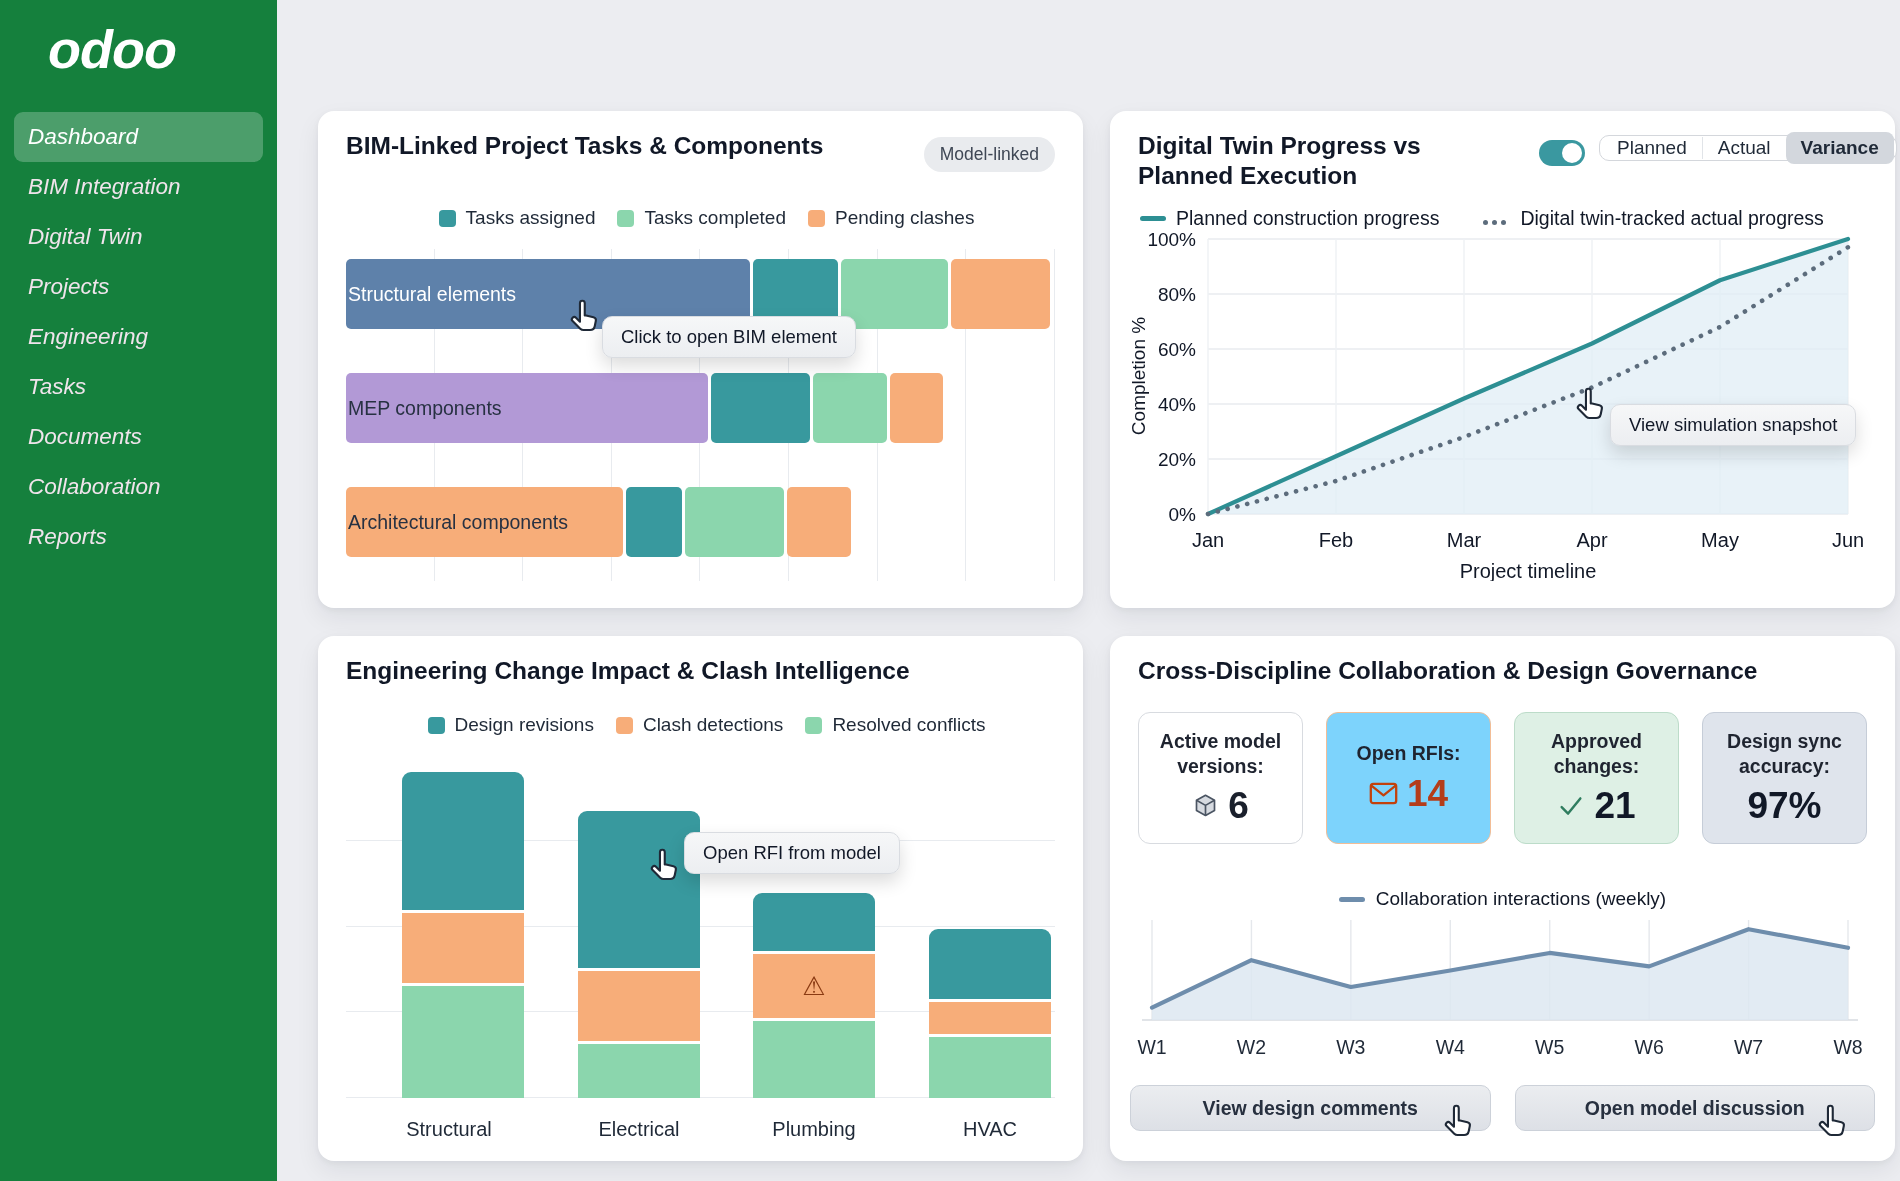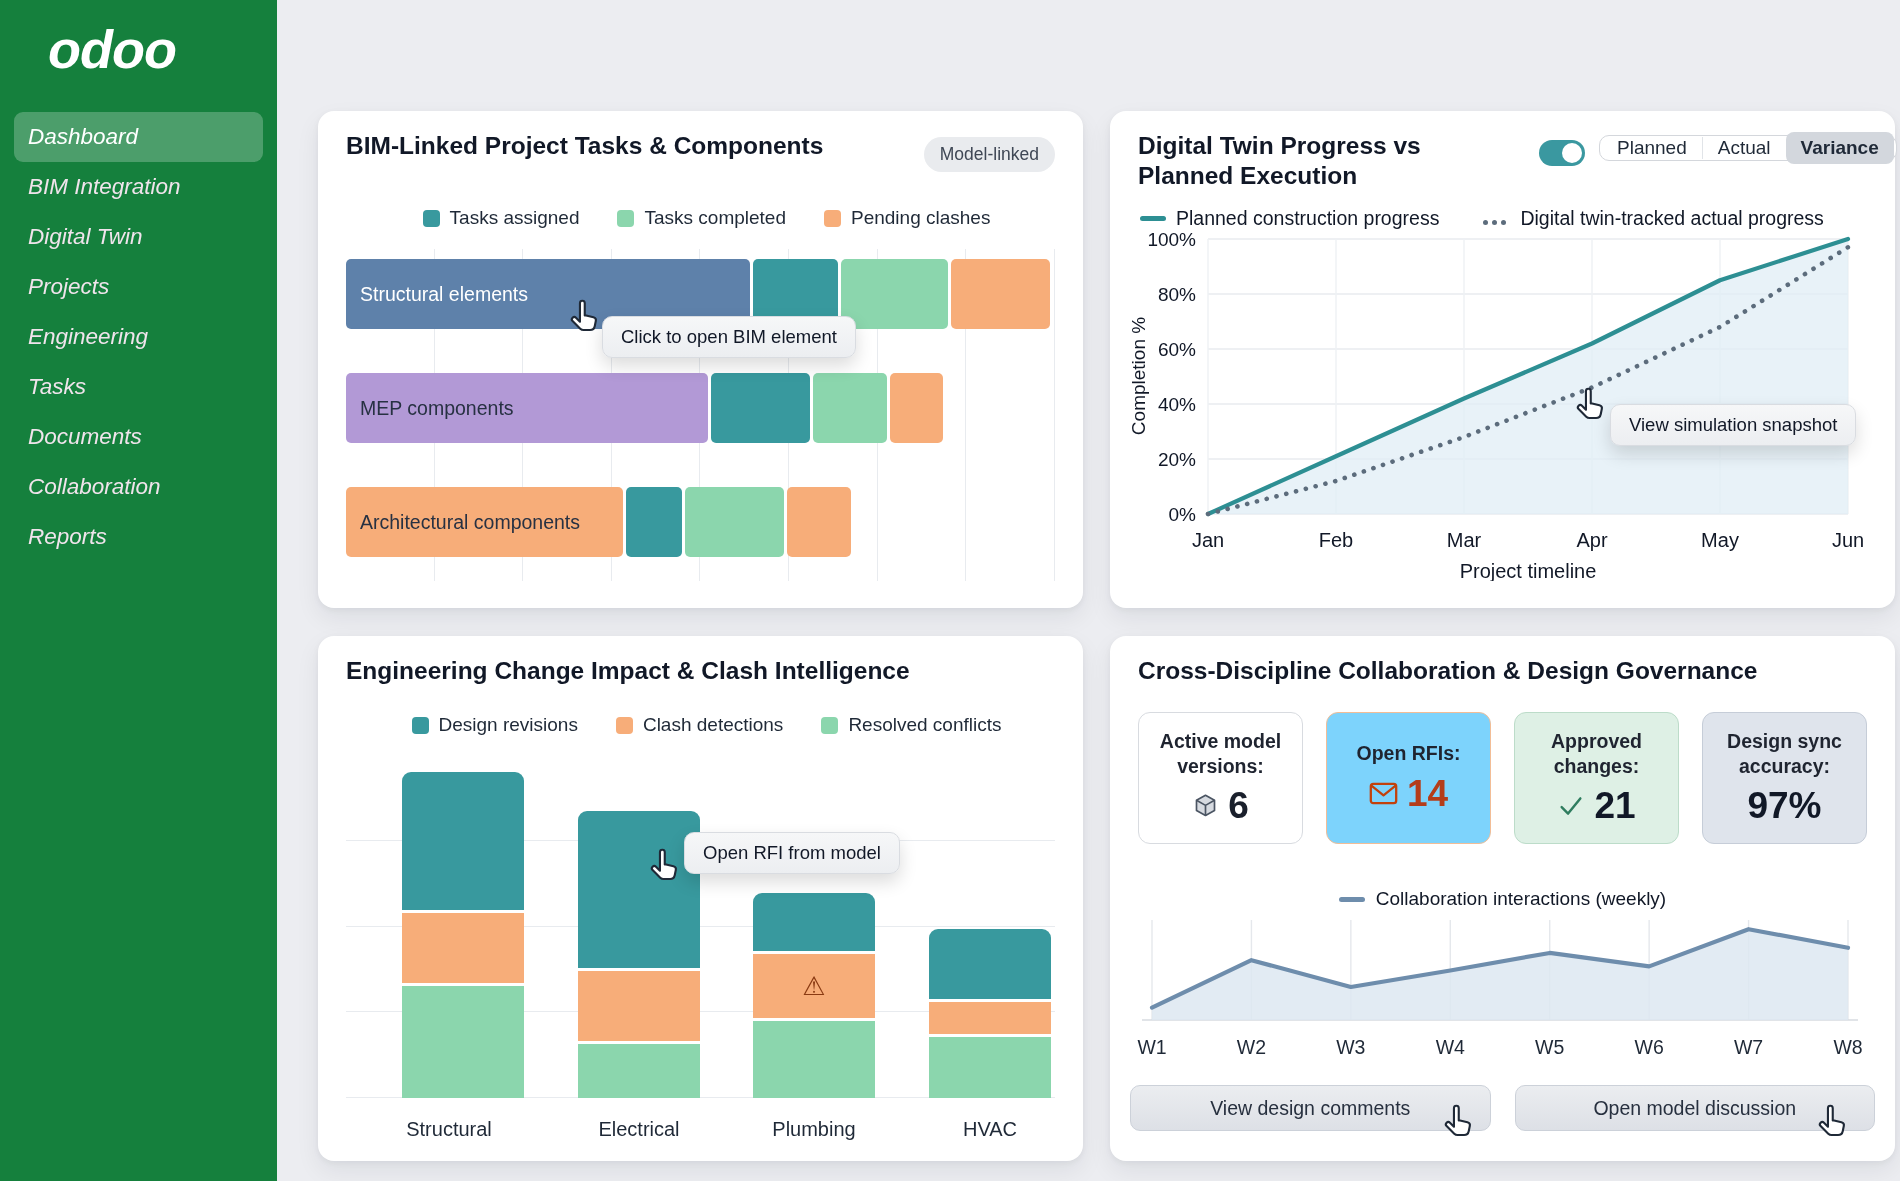--- a/index.html
+++ b/index.html
@@ -18,30 +18,30 @@
         box-shadow:0 10px 24px rgba(17,24,39,.07),0 2px 6px rgba(17,24,39,.05);}
   #card-bim{left:318px;top:111px;width:765px;height:497px;}
   #card-twin{left:1110px;top:111px;width:785px;height:497px;}
   #card-change{left:318px;top:636px;width:765px;height:525px;}
   #card-collab{left:1110px;top:636px;width:785px;height:525px;}
   .card-title{position:absolute;left:28px;top:20px;font-size:24.5px;font-weight:700;color:#111827;line-height:1.24;}
   
   .badge{position:absolute;right:28px;top:26px;background:#e9ebee;border-radius:999px;
          padding:7px 16px;font-size:17.5px;color:#3f4755;}
   
-  .legend{position:absolute;left:12px;right:0;display:flex;justify-content:center;gap:38px;align-items:center;}
+  .legend{position:absolute;left:12px;right:0;display:flex;justify-content:center;gap:22px;align-items:center;}
   .legend-item{display:flex;align-items:center;gap:10px;font-size:19px;color:#1f2937;}
   .swatch{width:17px;height:17px;border-radius:4px;}
   
   .hchart{position:absolute;left:28px;top:138px;width:709px;height:332px;
     background-image:repeating-linear-gradient(to right,transparent 0px,transparent 87.6px,#e8ebef 87.6px,#e8ebef 88.6px);}
   .hrow{position:absolute;left:0;height:70px;display:flex;width:100%;}
   .seg{height:100%;border-radius:5px;}
   .seg + .seg{margin-left:3px;}
-  .seg-base{display:flex;align-items:center;padding-left:14px;box-sizing:border-box;font-size:19.5px;}
+  .seg-base{display:flex;align-items:center;padding-left:2px;box-sizing:border-box;font-size:19.5px;}
   
   .tooltip{position:absolute;background:linear-gradient(#f6f7f8,#eceef1);border:1px solid #d9dce1;
      border-radius:10px;box-shadow:0 8px 18px rgba(0,0,0,.14);padding:9px 18px;font-size:18.5px;color:#111827;white-space:nowrap;z-index:5;}
   .cursor{position:absolute;width:36px;height:36px;z-index:6;}
   
   .toggle{position:absolute;width:46px;height:26px;border-radius:999px;background:#3a98a0;cursor:pointer;}
   .toggle .knob{position:absolute;right:3px;top:3px;width:20px;height:20px;border-radius:50%;background:#ffffff;}
   .segmented{position:absolute;display:flex;align-items:center;background:#ffffff;border:1.5px solid #d4d7dc;
      border-radius:10px;padding:2px;height:26px;box-sizing:border-box;}
   .segment{padding:0 15px;font-size:19px;color:#1f2937;line-height:32px;cursor:pointer;border-radius:8px;}
@@ -65,21 +65,21 @@
         display:flex;flex-direction:column;align-items:center;justify-content:center;padding:8px 10px;}
   .stat-label{font-size:19.5px;font-weight:700;color:#1f2430;text-align:center;line-height:1.3;}
   .stat-val{display:flex;align-items:center;gap:9px;margin-top:6px;}
   .stat-num{font-size:37px;font-weight:700;}
   .wk-legend{position:absolute;left:0;right:0;top:252px;display:flex;justify-content:center;align-items:center;gap:11px;
      font-size:19px;color:#111827;}
   .wk-labels{position:absolute;left:20px;top:400px;width:740px;height:24px;}
   .wk-labels span{position:absolute;transform:translateX(-50%);font-size:19.5px;color:#1f2937;}
   .btn-row{position:absolute;left:20px;right:20px;top:449px;display:flex;gap:24px;}
   .gbtn{flex:1;height:46px;border:1px solid #ccd1d9;border-radius:10px;cursor:pointer;
-     background:linear-gradient(#ebedf0,#dde0e6);font-size:19.5px;font-weight:400;color:#27303f;
+     background:linear-gradient(#ebedf0,#dde0e6);font-size:19.5px;font-weight:700;color:#27303f;
      font-family:"Liberation Sans",sans-serif;}
   svg text{font-family:"Liberation Sans",sans-serif;}
 </style>
 </head>
 <body>
 
 <div class="sidebar">
   <div class="logo">odoo</div>
   <div class="menu" id="menu">
       <div class="menu-item active">Dashboard</div>

